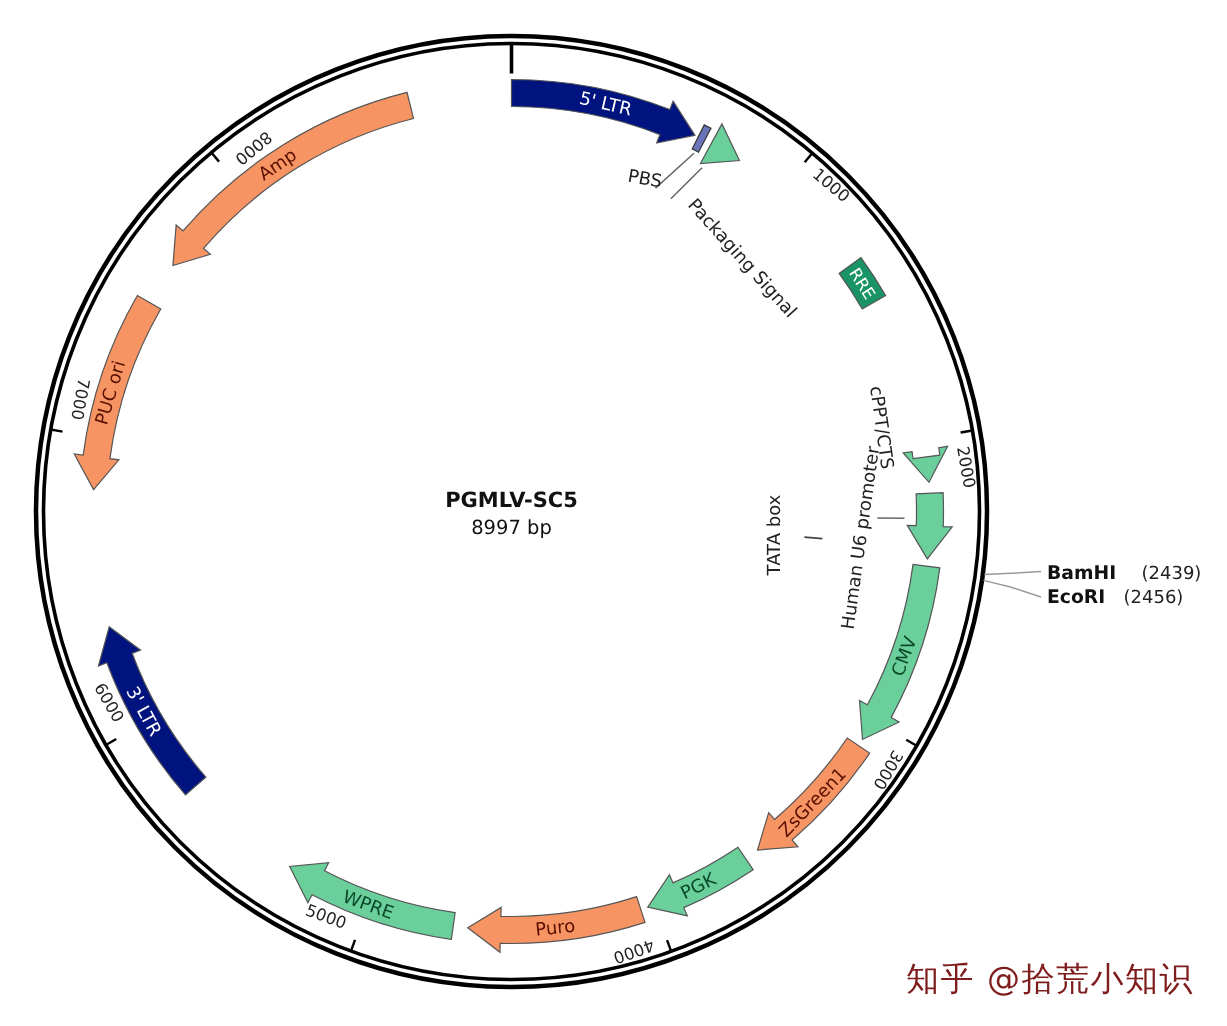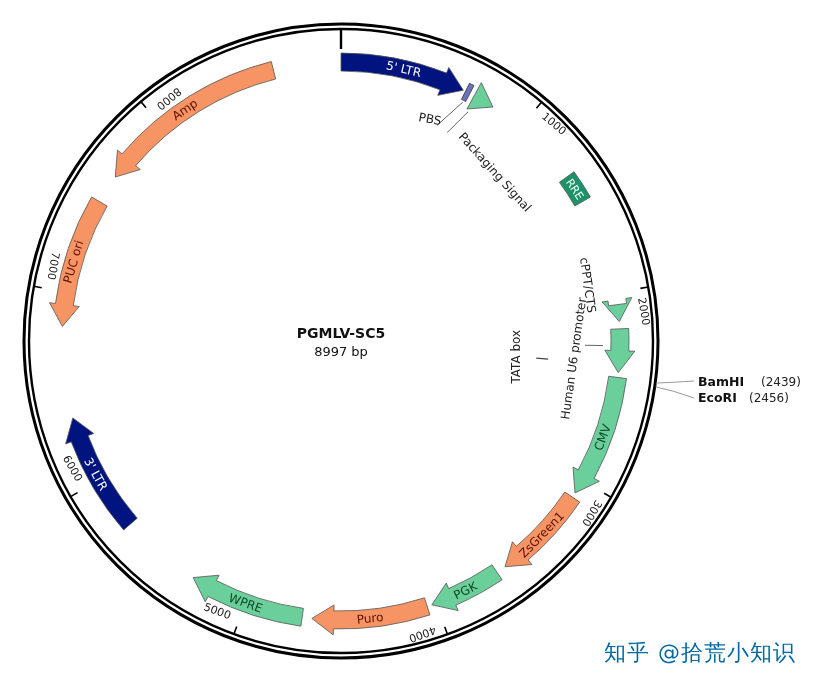--- a/index.html
+++ b/index.html
@@ -1,19 +1,19 @@
 <!DOCTYPE html>
 <html><head>
 <meta charset="utf-8">
 <style>
   html, body { margin: 0; padding: 0; background: #ffffff; }
   body { width: 818px; height: 684px; position: relative; overflow: hidden; font-family: "DejaVu Sans", sans-serif; }
   #map { position: absolute; left: 0; top: 0; }
   .label { font-family: "DejaVu Sans", sans-serif; }
-  .watermark { position: absolute; right: 22px; bottom: 16px; font-size: 22px; color: #0369a1; font-family: "DejaVu Sans", sans-serif; letter-spacing: 1px; }
+  .watermark { position: absolute; right: 22px; bottom: 16px; font-size: 22px; color: #7f1d1d; font-family: "DejaVu Sans", sans-serif; letter-spacing: 1px; }
 </style>
 </head>
 <body>
 
 <svg id="map" width="818" height="684" viewBox="0 0 818 684">
 
   <g>
     <circle cx="341" cy="341" r="317" fill="none" stroke="#000" stroke-width="3"></circle>
     <circle cx="341" cy="341" r="312" fill="none" stroke="#000" stroke-width="2.4"></circle>
   </g>

